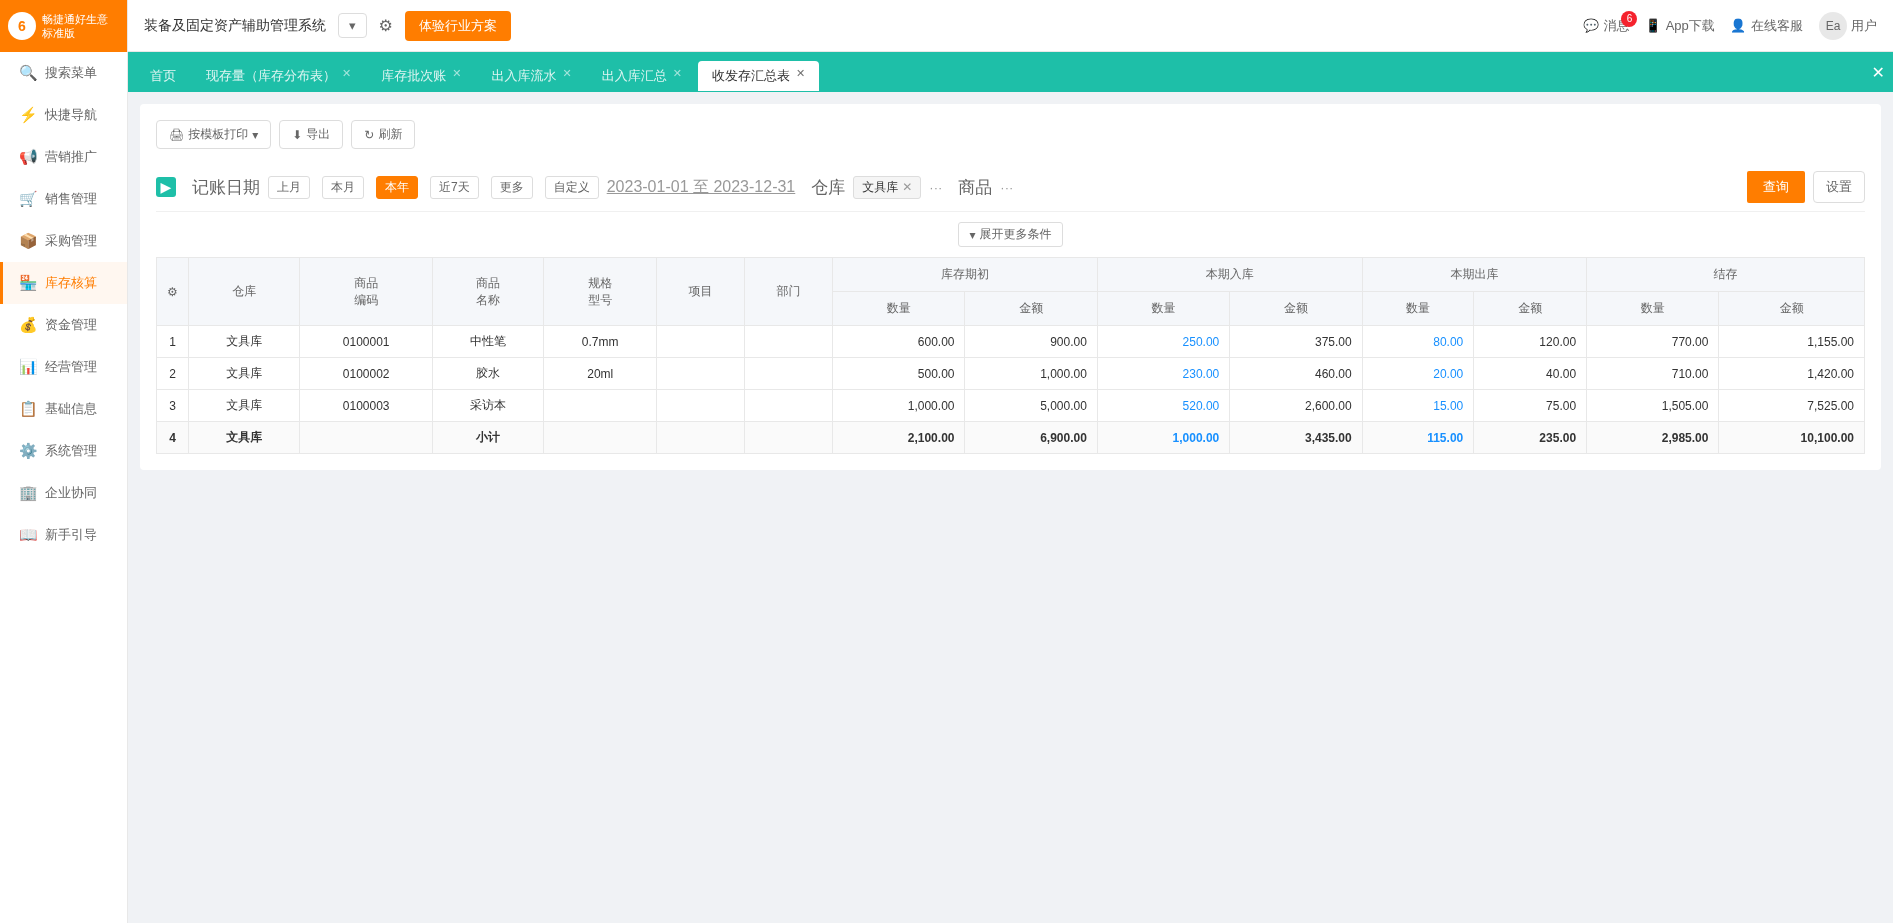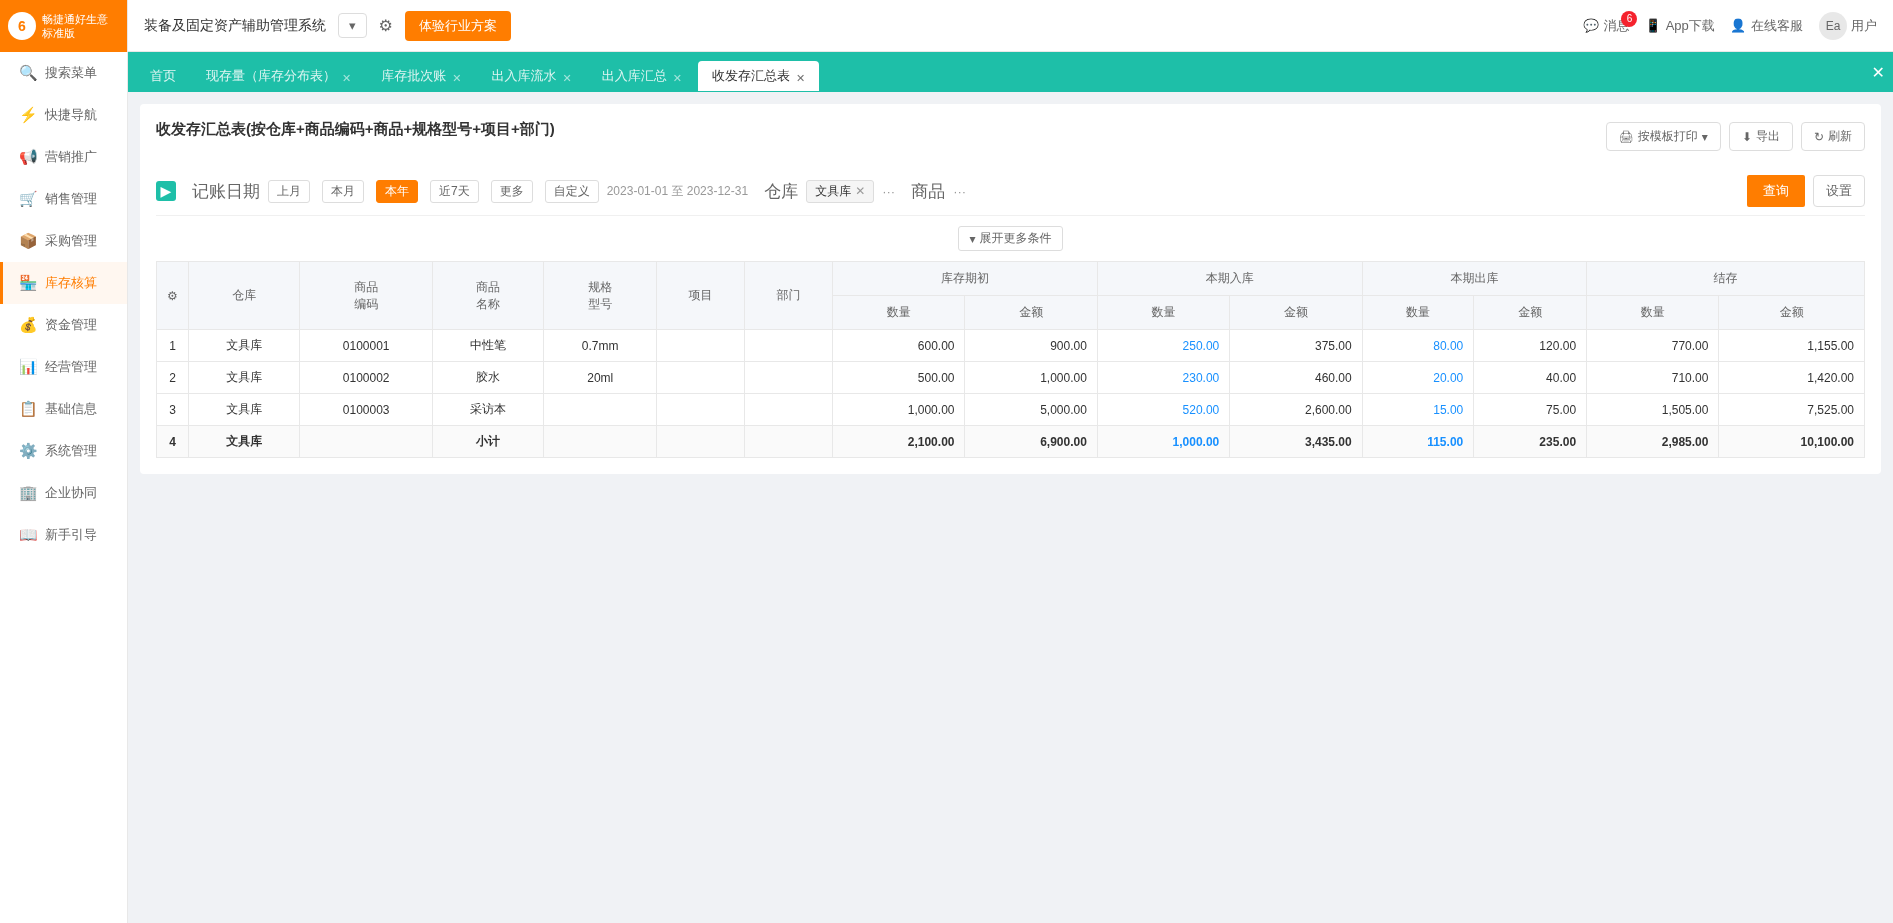--- a/index.html
+++ b/index.html
@@ -25,37 +25,37 @@
     .topbar-selector { display: flex; align-items: center; gap: 4px; padding: 4px 10px; border: 1px solid #ddd; border-radius: 4px; cursor: pointer; font-size: 13px; color: #666; }
     .topbar-settings-icon { color: #666; cursor: pointer; font-size: 16px; }
     .topbar-try-btn { background: #ff7d00; color: #fff; border: none; padding: 6px 14px; border-radius: 4px; cursor: pointer; font-size: 13px; }
     .topbar-right { display: flex; align-items: center; gap: 16px; }
     .topbar-right-item { display: flex; align-items: center; gap: 4px; cursor: pointer; color: #666; font-size: 13px; position: relative; }
     .badge { background: #f5222d; color: #fff; border-radius: 50%; width: 16px; height: 16px; font-size: 10px; display: flex; align-items: center; justify-content: center; position: absolute; top: -6px; right: -8px; }
     .user-avatar { width: 28px; height: 28px; background: #e8e8e8; border-radius: 50%; display: flex; align-items: center; justify-content: center; font-size: 12px; color: #666; }
 
     
     .tabs-bar { background: #1ebfa8; display: flex; align-items: center; height: 40px; padding: 0 8px; flex-shrink: 0; gap: 2px; }
-    .tab { display: flex; align-items: flex-end; gap: 6px; padding: 6px 14px; border-radius: 4px 4px 0 0; cursor: pointer; font-size: 13px; color: #fff; opacity: 0.85; margin-top: 8px; }
+    .tab { display: flex; align-items: flex-start; gap: 6px; padding: 6px 14px; border-radius: 4px 4px 0 0; cursor: pointer; font-size: 13px; color: #fff; opacity: 0.85; margin-top: 8px; }
     .tab.active { background: #fff; color: #333; opacity: 1; }
     .tab-close { font-size: 11px; color: inherit; opacity: 0.7; }
     .tabs-bar-close { margin-left: auto; color: #fff; cursor: pointer; font-size: 16px; }
 
     
     .content { flex: 1; overflow-y: auto; background: #f0f2f5; padding: 12px; }
     .page-card { background: #fff; border-radius: 4px; padding: 16px; }
 
     
     .page-title { font-size: 15px; font-weight: bold; color: #333; margin-bottom: 14px; }
     .filter-label { color: #666; font-size: 17px; white-space: nowrap; }
     .filter-toggle-btn { width: 20px; height: 20px; background: #1ebfa8; color: #fff; border: none; border-radius: 3px; cursor: pointer; font-size: 14px; display: flex; align-items: center; justify-content: center; }
     .date-filters { display: flex; gap: 12px; align-items: center; }
     .date-btn { padding: 2px 8px; border: 1px solid #ddd; border-radius: 3px; cursor: pointer; font-size: 12px; color: #666; background: #fff; }
     .date-btn.active { background: #ff7d00; color: #fff; border-color: #ff7d00; }
-    .date-range { font-size: 12px; color: #999; }
+    .date-range { font-size: 16px; color: #999; text-decoration: underline; }
     .filter-tag { display: inline-flex; align-items: center; gap: 4px; background: #f5f5f5; border: 1px solid #ddd; border-radius: 3px; padding: 2px 8px; font-size: 12px; }
     .filter-tag-close { cursor: pointer; color: #999; }
     .filter-dots { color: #999; cursor: pointer; }
     .expand-btn { display: flex; align-items: center; gap: 4px; color: #666; font-size: 12px; cursor: pointer; border: 1px solid #ddd; padding: 3px 10px; border-radius: 3px; background: #fff; }
     .btn-query { background: #ff7d00; color: #fff; border: none; padding: 6px 16px; border-radius: 2px; cursor: pointer; font-size: 13px; }
     .btn-settings { background: #fff; color: #666; border: 1px solid #ddd; padding: 6px 12px; border-radius: 4px; cursor: pointer; font-size: 13px; }
 
     
     .top-actions { display: flex; align-items: center; gap: 8px; margin-bottom: 14px; justify-content: space-between; }
     .top-actions-right { display: flex; gap: 8px; }
@@ -205,21 +205,20 @@
         <span>收发存汇总表</span>
         <span class="tab-close">✕</span>
       </div>
       <span class="tabs-bar-close">✕</span>
   </div>
 
   <div class="content">
     <div class="page-card">
 
       <div class="top-actions">
-        <div class="page-title">收发存汇总表(按仓库+商品编码+商品+规格型号+项目+部门)</div>
         <div class="top-actions-right">
           <button class="btn-print">
             <span>🖨</span>
             <span>按模板打印</span>
             <span>▾</span>
           </button>
           <button class="btn-export">
             <span>⬇</span>
             <span>导出</span>
           </button>

